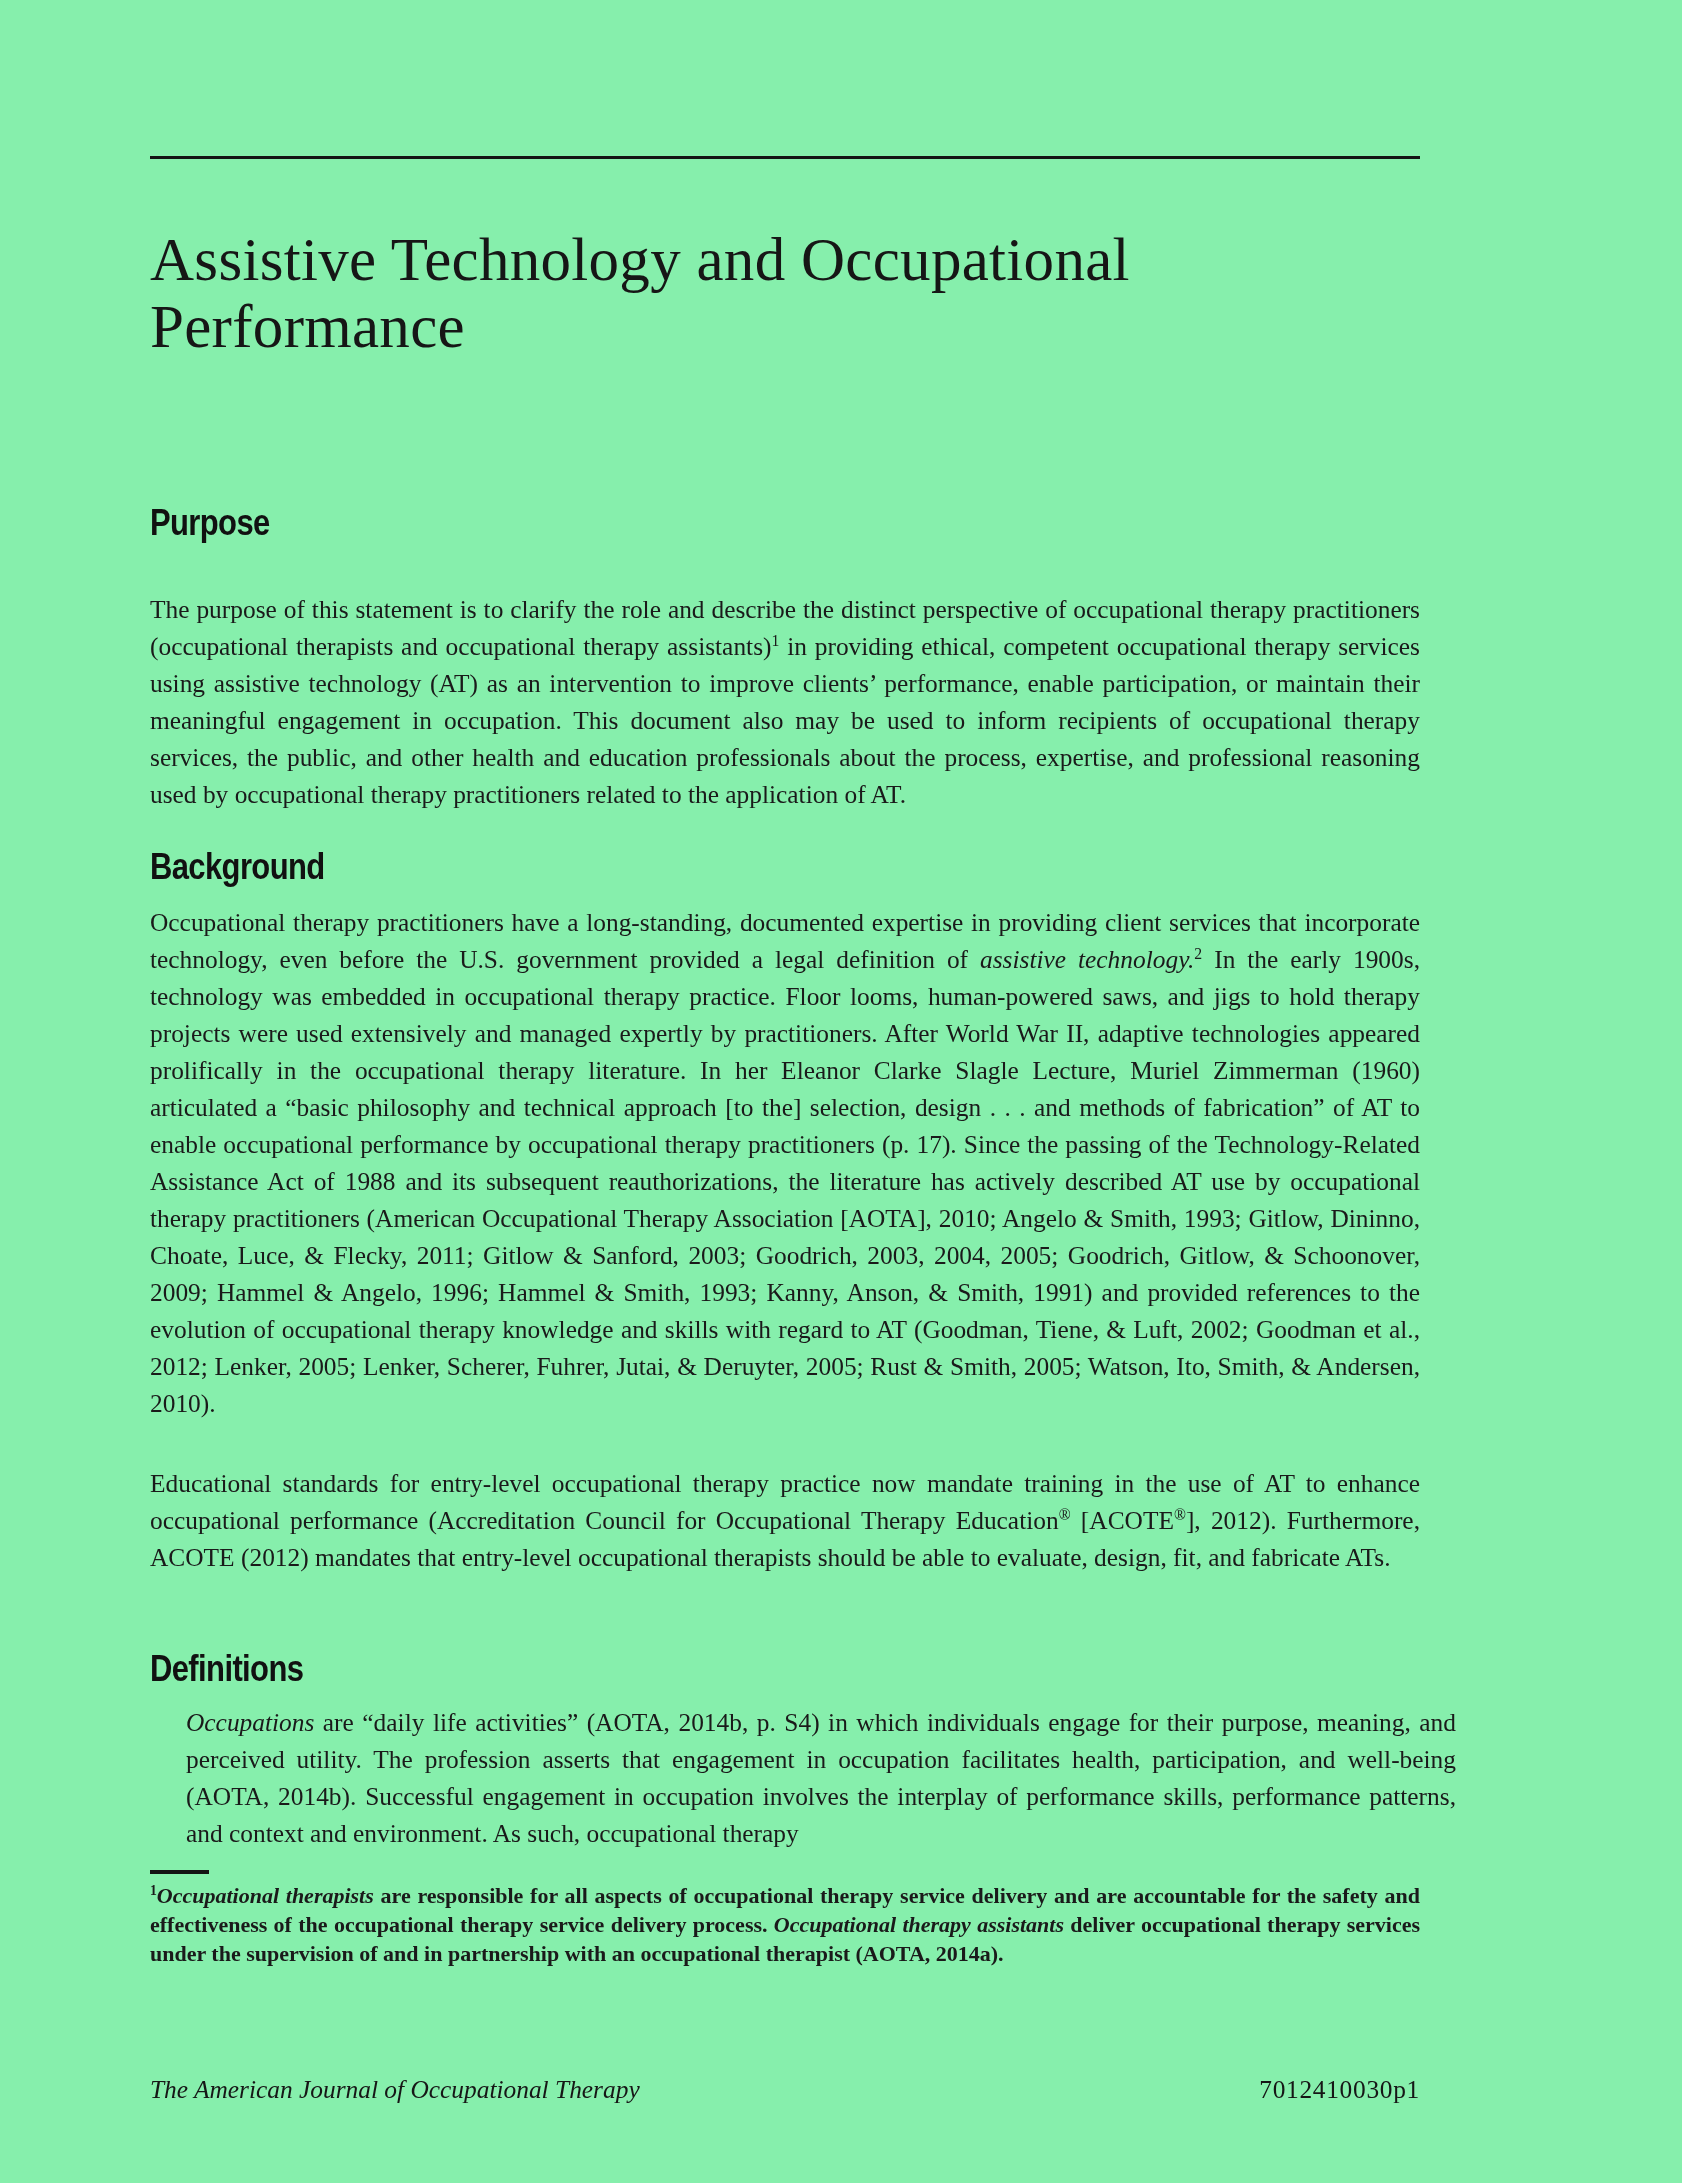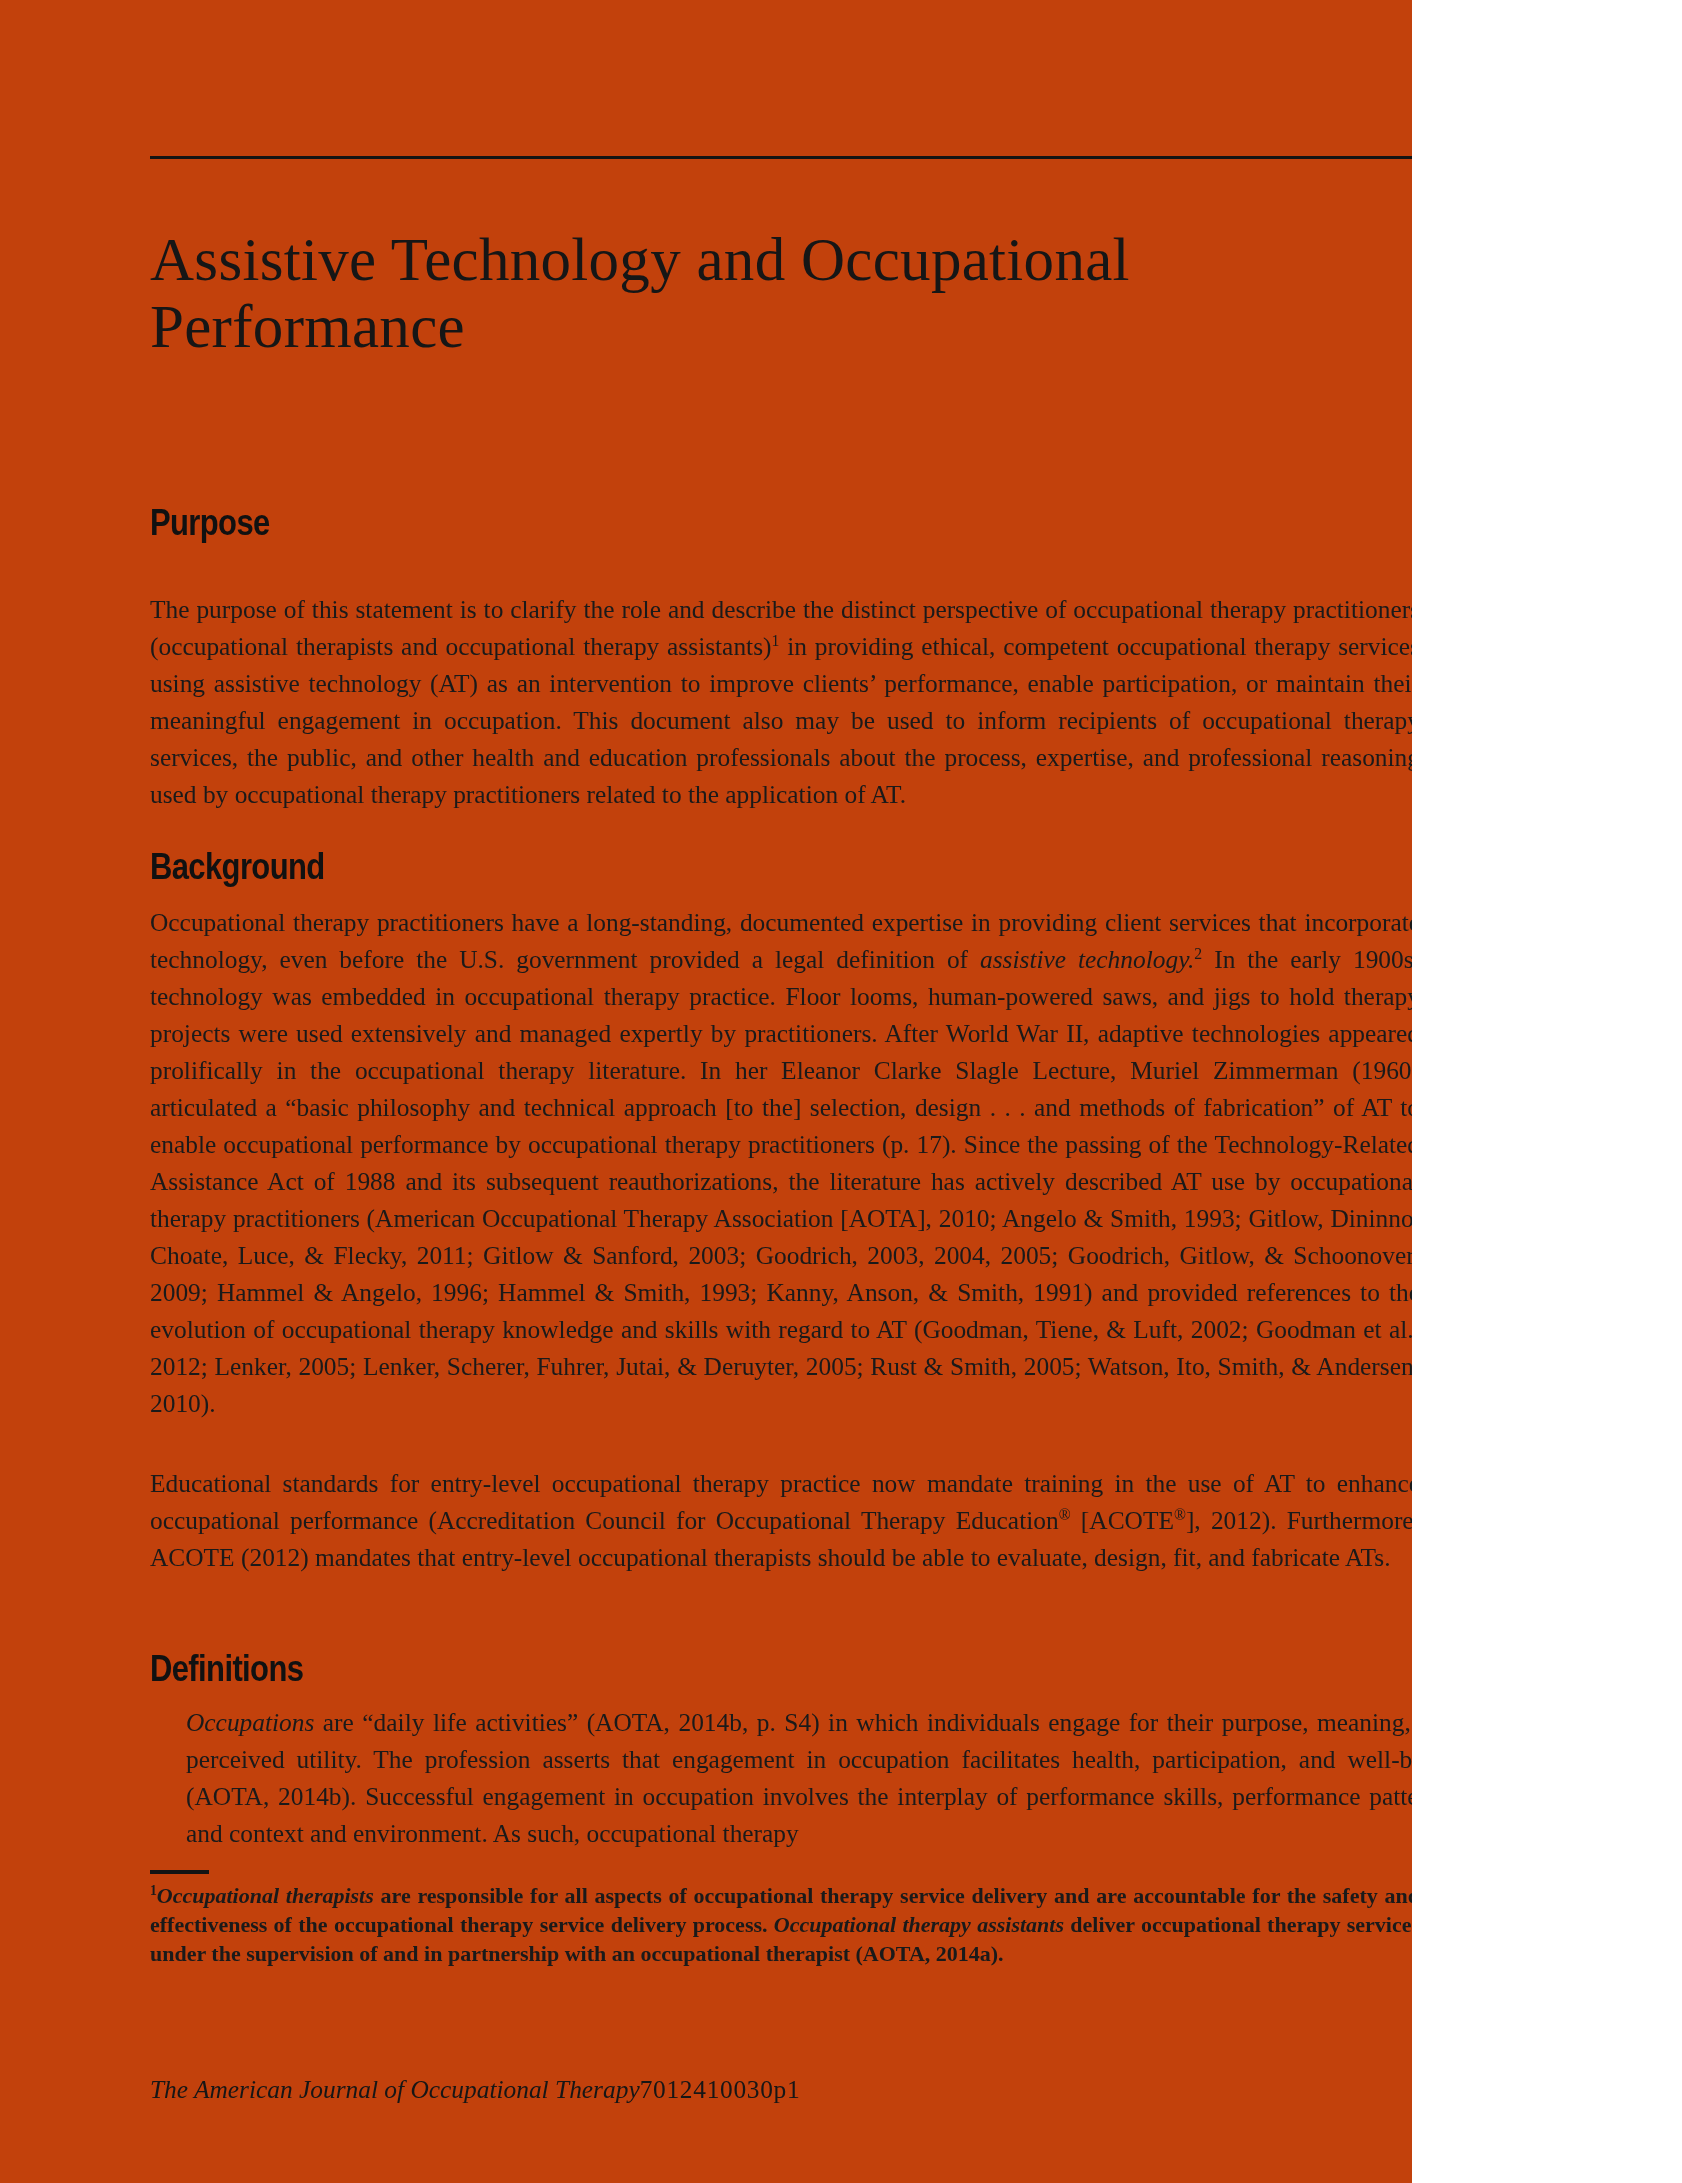--- a/index.html
+++ b/index.html
@@ -2,23 +2,23 @@
 <html style="font-size:10.7px"><head>
 <meta charset="utf-8">
 <style>
   html, body {
     margin: 0;
     padding: 0;
     background: #ffffff;
   }
   .page {
     position: relative;
-    width: 1412px;
+    width: 1682px;
     height: 2183px;
-    background: #c2410c;
+    background: #86efac;
     color: #161616;
     font-family: "Liberation Serif", serif;
     overflow: hidden;
   }
   .abs {
     position: absolute;
     left: 150px;
     width: 1270px;
   }
   .top-rule {
@@ -75,21 +75,21 @@
   .footnote {
     margin: 0;
     font-size: 22px;
     line-height: 29px;
     text-align: justify;
     color: #1a1a1a;
   }
   .footer {
     top: 2074px;
     display: flex;
-    justify-content: flex-start;
+    justify-content: space-between;
     align-items: baseline;
     font-size: 25.4px;
     line-height: 31px;
   }
   .footer-journal { font-style: italic; }
   .footer-pageno  { font-style: normal; letter-spacing: 0.7px; }
 </style>
 </head>
 <body>
 

